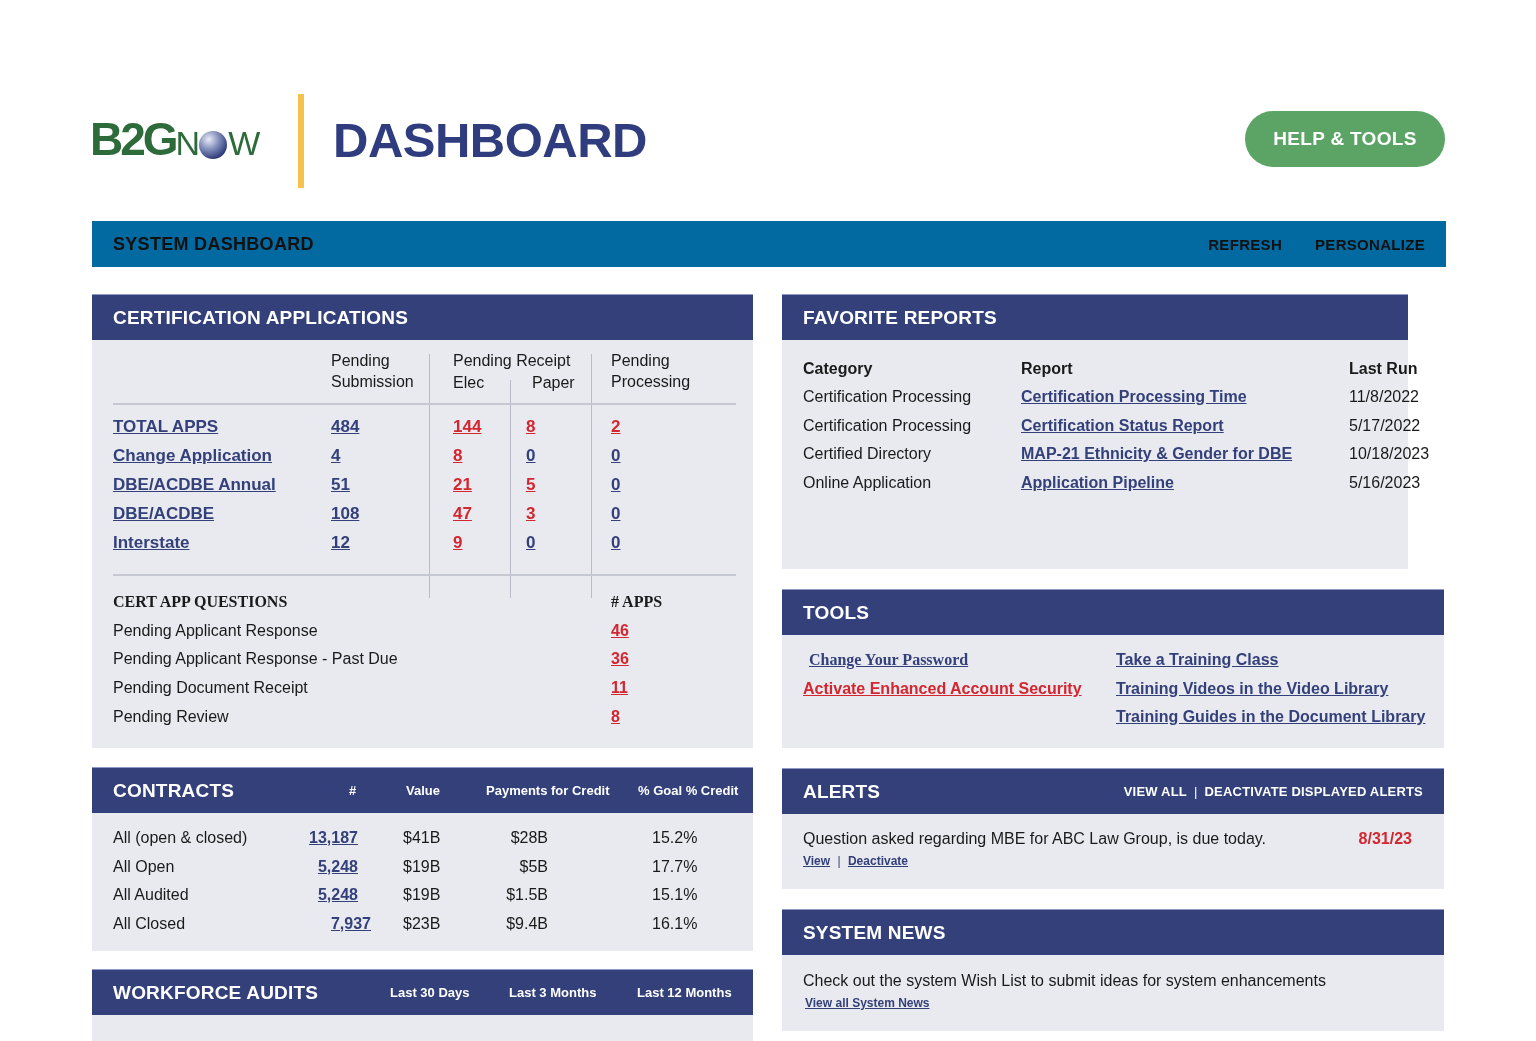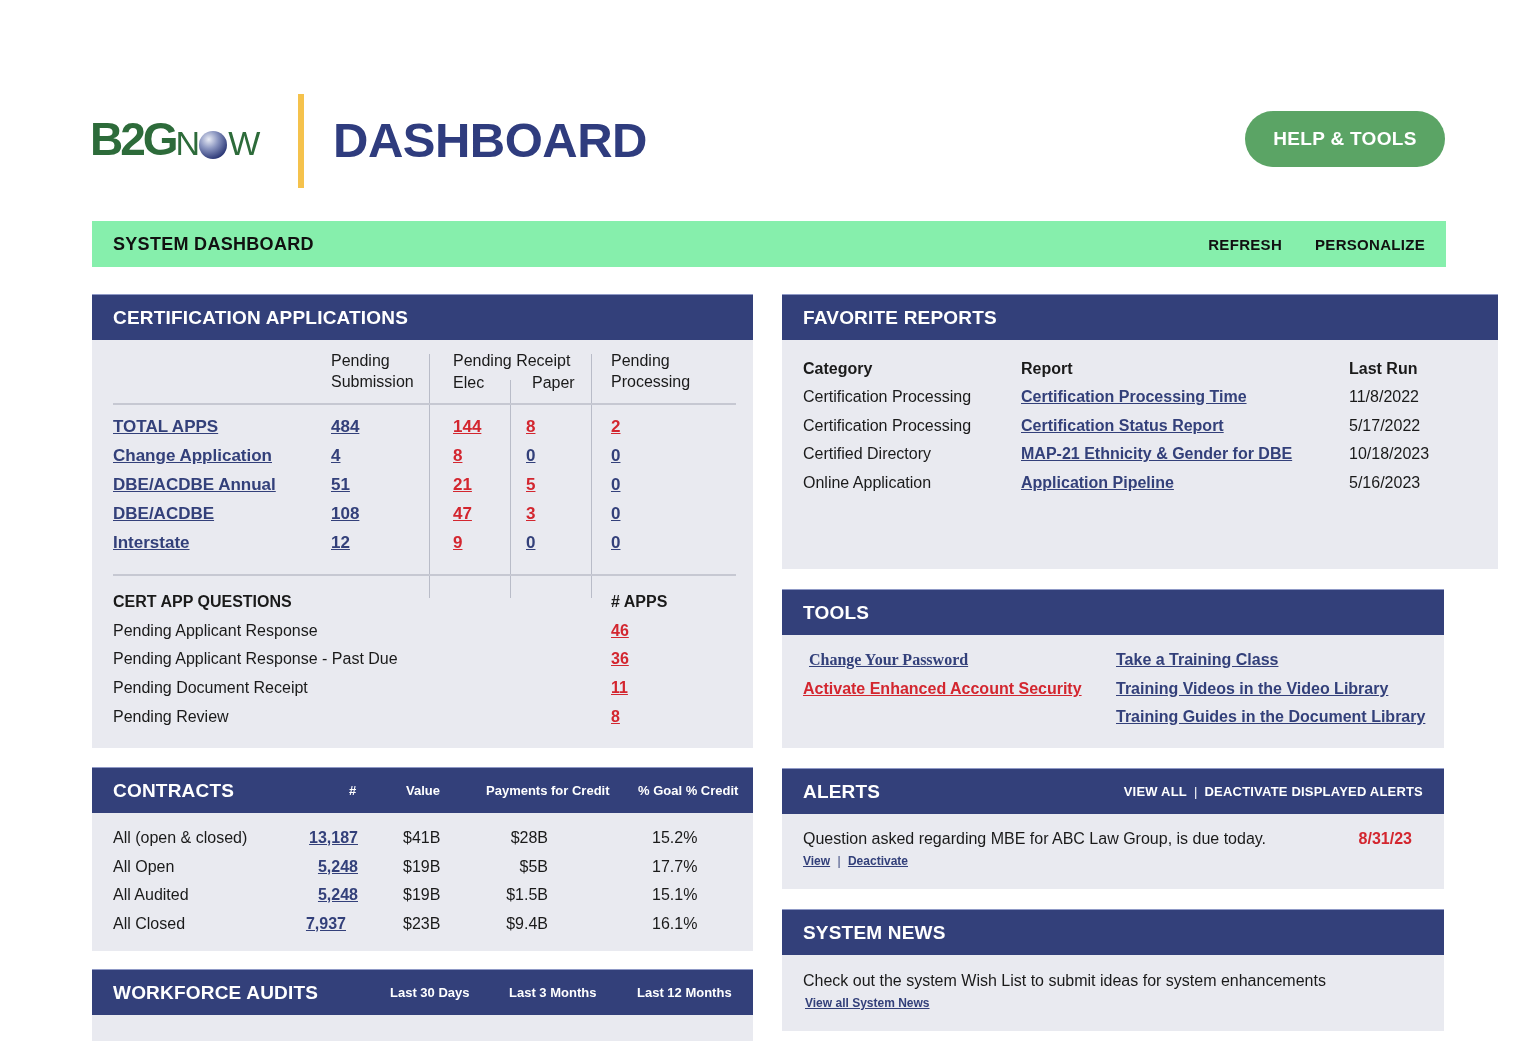--- a/index.html
+++ b/index.html
@@ -15,21 +15,21 @@
   .logo .b2g { font-size: 46px; font-weight: bold; color: #2d6b3a; letter-spacing: -3px; line-height: 46px; }
   .logo .now { font-size: 34px; color: #2d6b3a; letter-spacing: -2px; line-height: 46px; display: flex; align-items: center; }
   .logo .globe { display: inline-block; width: 28px; height: 28px; border-radius: 50%;
     background: radial-gradient(circle at 35% 30%, #e9ecf5 0%, #8a95c0 35%, #2e3a78 75%, #1b2250 100%); margin: 0 1px; position: relative; top: 2px; }
   .logo-divider { position: absolute; left: 298px; top: 94px; width: 6px; height: 94px; background: #f5c24c; }
   .page-title { position: absolute; left: 333px; top: 112px; font-size: 49px; font-weight: bold; color: #2f3c7e; letter-spacing: -0.5px; }
   .help-btn { position: absolute; left: 1245px; top: 111px; width: 200px; height: 56px; border-radius: 28px;
     background: #5ba465; color: #fff; font-weight: bold; font-size: 19px; display: flex; align-items: center; justify-content: center; letter-spacing: 0.3px; }
 
   
-  .sysbar { position: absolute; left: 92px; top: 221px; width: 1354px; height: 46px; background: #86efac;
+  .sysbar { position: absolute; left: 92px; top: 221px; width: 1354px; height: 46px; background: #0369a1;
     display: flex; align-items: center; padding: 0 21px; }
   .sysbar .title { font-size: 18px; font-weight: bold; color: #111; letter-spacing: 0.3px; flex: 1; }
   .sysbar .action { font-size: 15px; font-weight: bold; color: #111; margin-left: 33px; letter-spacing: 0.3px; }
 
   
   .panel { position: absolute; background: #e9eaf0; }
   .panel-head { height: 46px; background: #33407a; color: #fff; display: flex; align-items: center; padding: 0 21px; border-top: 1px solid #8f99c6; }
   .panel-head .ptitle { font-size: 19px; font-weight: bold; letter-spacing: 0.2px; }
   .panel-body { padding: 0 9px; font-size: 16px; }
 
@@ -50,21 +50,21 @@
   
   #contracts { left: 92px; top: 767px; width: 661px; height: 184px; }
   .chead-col { position: absolute; top: 0; font-size: 13px; font-weight: bold; color: #fff; line-height: 46px; }
   .ct-row { position: absolute; left: 0; width: 661px; height: 29px; font-size: 16px; }
   .ct-row > * { position: absolute; top: 0; }
 
   
   #workforce { left: 92px; top: 969px; width: 661px; height: 72px; }
 
   
-  #fav { left: 782px; top: 294px; width: 716px; height: 275px; }
+  #fav { left: 782px; top: 294px; width: 626px; height: 275px; }
   .fr-row { position: absolute; left: 0; width: 662px; height: 29px; font-size: 16px; }
   .fr-row > * { position: absolute; top: 0; }
   .fav-note { position: absolute; left: 21px; top: 216px; width: 620px; font-size: 16px; line-height: 21px; }
 
   
   #tools { left: 782px; top: 589px; width: 662px; height: 159px; }
   .tool-link { position: absolute; font-size: 16px; }
 
   
   #alerts { left: 782px; top: 768px; width: 662px; height: 121px; }
@@ -151,21 +151,21 @@
       <div class="cert-row" style="top:193px;">
         <a style="left:0">Interstate</a>
         <a style="left:218px">12</a>
         <a class="red" style="left:340px">9</a>
         <a style="left:413px">0</a>
         <a style="left:498px">0</a>
       </div>
 
       <div class="cq" style="top:234px;">
         <div class="sep"></div>
-        <div class="cq-row" style="top:19px;">
+        <div class="cq-row" style="top:19px;font-family:Liberation Serif, serif;">
           <span class="bold" style="left:0">CERT APP QUESTIONS</span>
           <span class="bold" style="left:498px"># APPS</span>
         </div>
         <div class="cq-row" style="top:48px;">
           <span style="left:0">Pending Applicant Response</span>
           <a class="red" style="left:498px">46</a>
         </div>
         <div class="cq-row" style="top:76px;">
           <span style="left:0">Pending Applicant Response - Past Due</span>
           <a class="red" style="left:498px">36</a>
@@ -208,21 +208,21 @@
     </div>
     <div class="ct-row" style="top:73px;">
       <span style="left:21px">All Audited</span>
       <a style="right:395px">5,248</a>
       <span style="left:311px">$19B</span>
       <span style="right:205px">$1.5B</span>
       <span style="left:560px">15.1%</span>
     </div>
     <div class="ct-row" style="top:102px;">
       <span style="left:21px">All Closed</span>
-      <a style="right:407px">7,937</a>
+      <a style="right:382px">7,937</a>
       <span style="left:311px">$23B</span>
       <span style="right:205px">$9.4B</span>
       <span style="left:560px">16.1%</span>
     </div>
   </div>
 </div>
 
 <div class="panel" id="workforce">
   <div class="panel-head" style="position:relative;">
     <span class="ptitle">WORKFORCE AUDITS</span>

